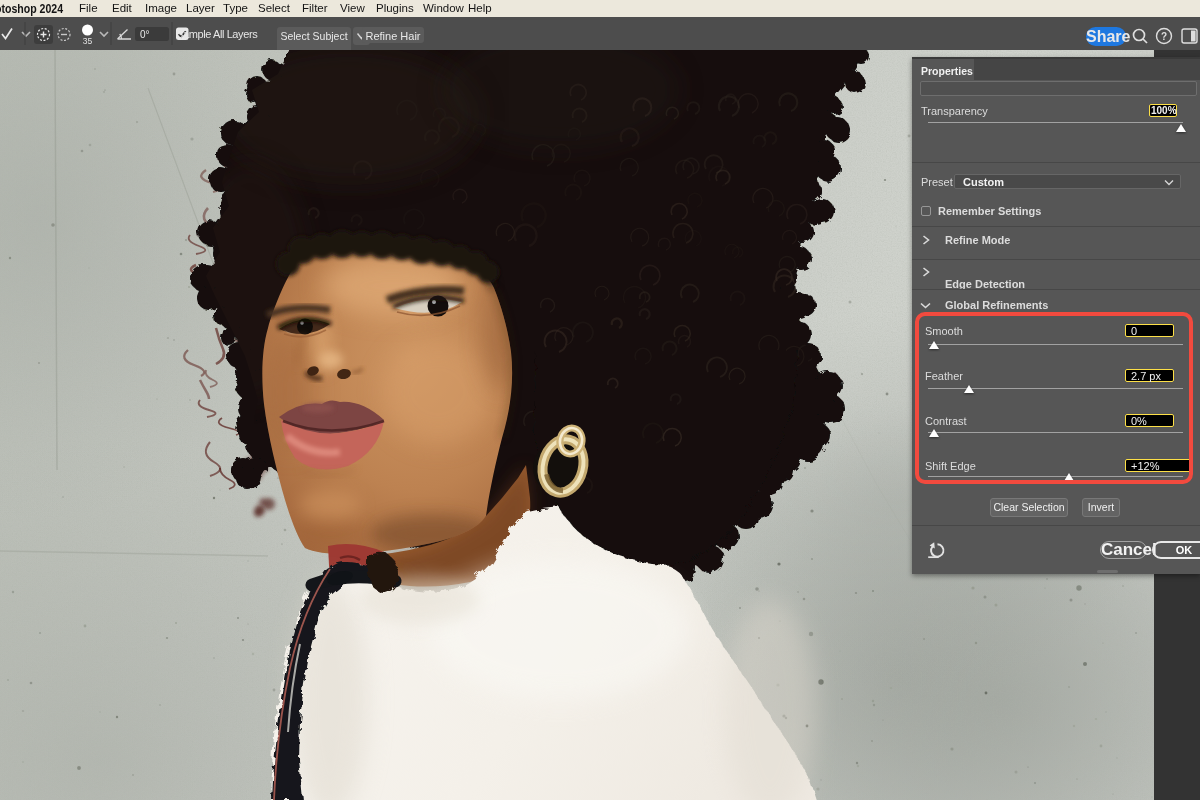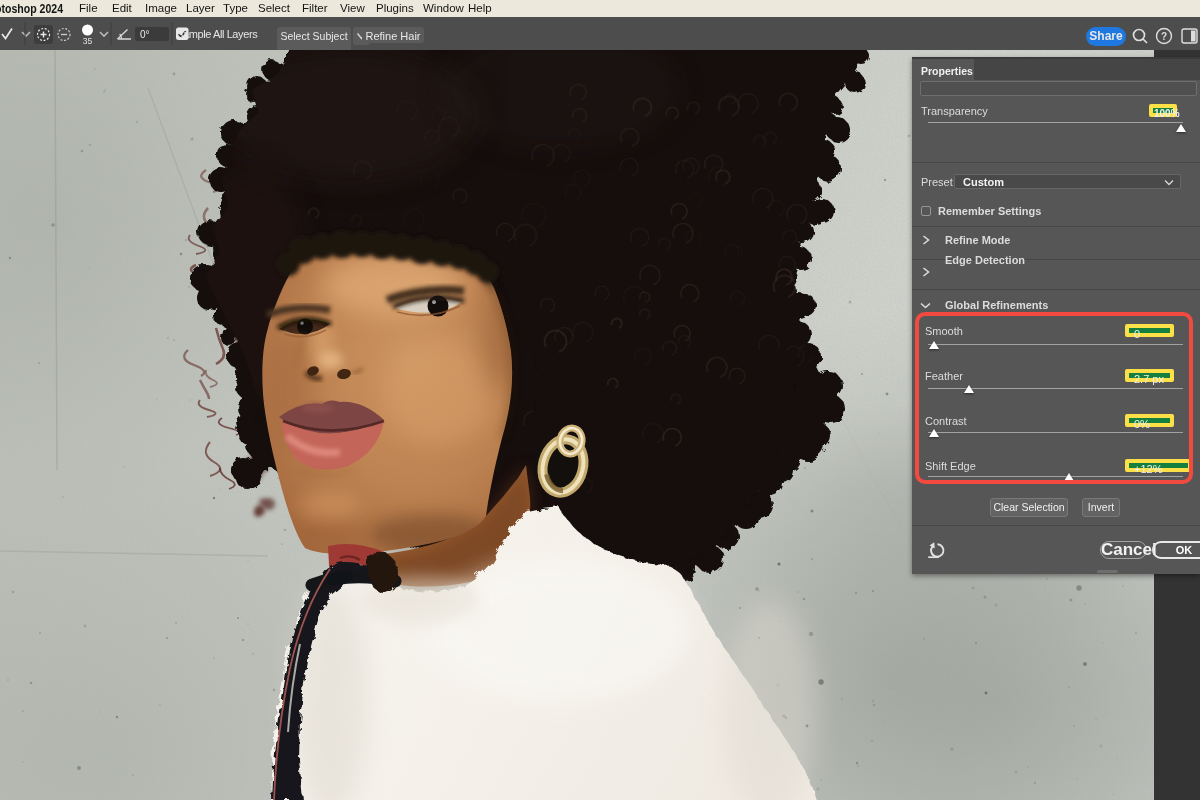--- a/index.html
+++ b/index.html
@@ -1,22 +1,22 @@
 <!DOCTYPE html>
 <html><head><meta charset="utf-8"><style>
 *{margin:0;padding:0;box-sizing:border-box}
 html,body{width:1200px;height:800px;overflow:hidden;background:#333;font-family:"Liberation Sans",sans-serif;}
 .abs{position:absolute}
 #menubar{position:absolute;left:0;top:0;width:1200px;height:17px;background:#ece8dc;color:#141414;font-size:11.5px;}
 #menubar span{position:absolute;top:2px;white-space:nowrap}
 #toolbar{position:absolute;left:0;top:17px;width:1200px;height:33px;background:#4d4d4d;color:#e3e3e3;font-size:11px;}
-.tbtn{position:absolute;background:#5b5b5b;border-radius:3px;color:#e8e8e8;text-align:center;font-size:12px;}
+.tbtn{position:absolute;background:#5b5b5b;border-radius:3px;color:#e8e8e8;text-align:center;font-size:16px;}
 #panel{position:absolute;left:912px;top:57px;width:288px;height:517px;background:#565656;color:#e4e4e4;font-size:11px;box-shadow:0 2px 5px rgba(0,0,0,.4)}
 .lbl{position:absolute;color:#dcdcdc;font-size:11px;white-space:nowrap}
-.vbox{position:absolute;background:#15803d;border:4px solid #fde047;border-radius:2px;color:#f0f0f0;font-size:11px;font-weight:bold;padding:0 5px;line-height:12px}
+.vbox{position:absolute;background:#000000;border:1px solid #fde047;border-radius:2px;color:#f0f0f0;font-size:11px;font-weight:bold;padding:0 5px;line-height:12px}
 .track{position:absolute;height:1px;background:#a2a2a2}
 .thumb{position:absolute;width:0;height:0;border-left:5px solid transparent;border-right:5px solid transparent;border-bottom:8px solid #fff;filter:drop-shadow(0 1px 1px rgba(0,0,0,.5))}
 .divl{position:absolute;left:0;width:100%;height:1px;background:#474747}
 </style></head><body>
 
 <div id="menubar">
  <span style="left:-5px;font-weight:bold;font-size:12px;transform:scale(0.88,1);transform-origin:0 0">otoshop 2024</span>
  <span style="left:79px">File</span>
  <span style="left:112px">Edit</span>
  <span style="left:145px">Image</span>
@@ -744,21 +744,21 @@
  <span class="lbl" style="left:26px;top:148px;font-weight:bold">Remember Settings</span>
  <div class="divl" style="top:169px"></div>
  <svg class="abs" style="left:10px;top:178px" width="8" height="10">
       <path d="M1.5 1 l5 4 l-5 4" stroke="#dadada" stroke-width="1.6" fill="none"></path>
     </svg>
  <span class="lbl" style="left:33px;top:177px;font-weight:bold">Refine Mode</span>
  <div class="divl" style="top:202px"></div>
  <svg class="abs" style="left:10px;top:210px" width="8" height="10">
       <path d="M1.5 1 l5 4 l-5 4" stroke="#dadada" stroke-width="1.6" fill="none"></path>
     </svg>
- <span class="lbl" style="left:33px;top:197px;font-weight:bold">Edge Detection</span>
+ <span class="lbl" style="left:33px;top:221px;font-weight:bold">Edge Detection</span>
  <div class="divl" style="top:232px"></div>
  <svg class="abs" style="left:8px;top:245px" width="11" height="8">
       <path d="M1 1.5 l4.5 4 l4.5 -4" stroke="#dadada" stroke-width="1.6" fill="none"></path>
     </svg>
  <span class="lbl" style="left:33px;top:242px;font-weight:bold">Global Refinements</span>
 
  <div class="abs" style="left:3px;top:255px;width:278px;height:172px;border:4px solid #f24a3e;border-radius:10px;z-index:5"></div>
 
  <span class="lbl" style="left:13px;top:268px">Smooth</span>
  <div class="vbox" style="left:213px;top:267px;width:49px;height:13px;font-weight:normal">0</div>

